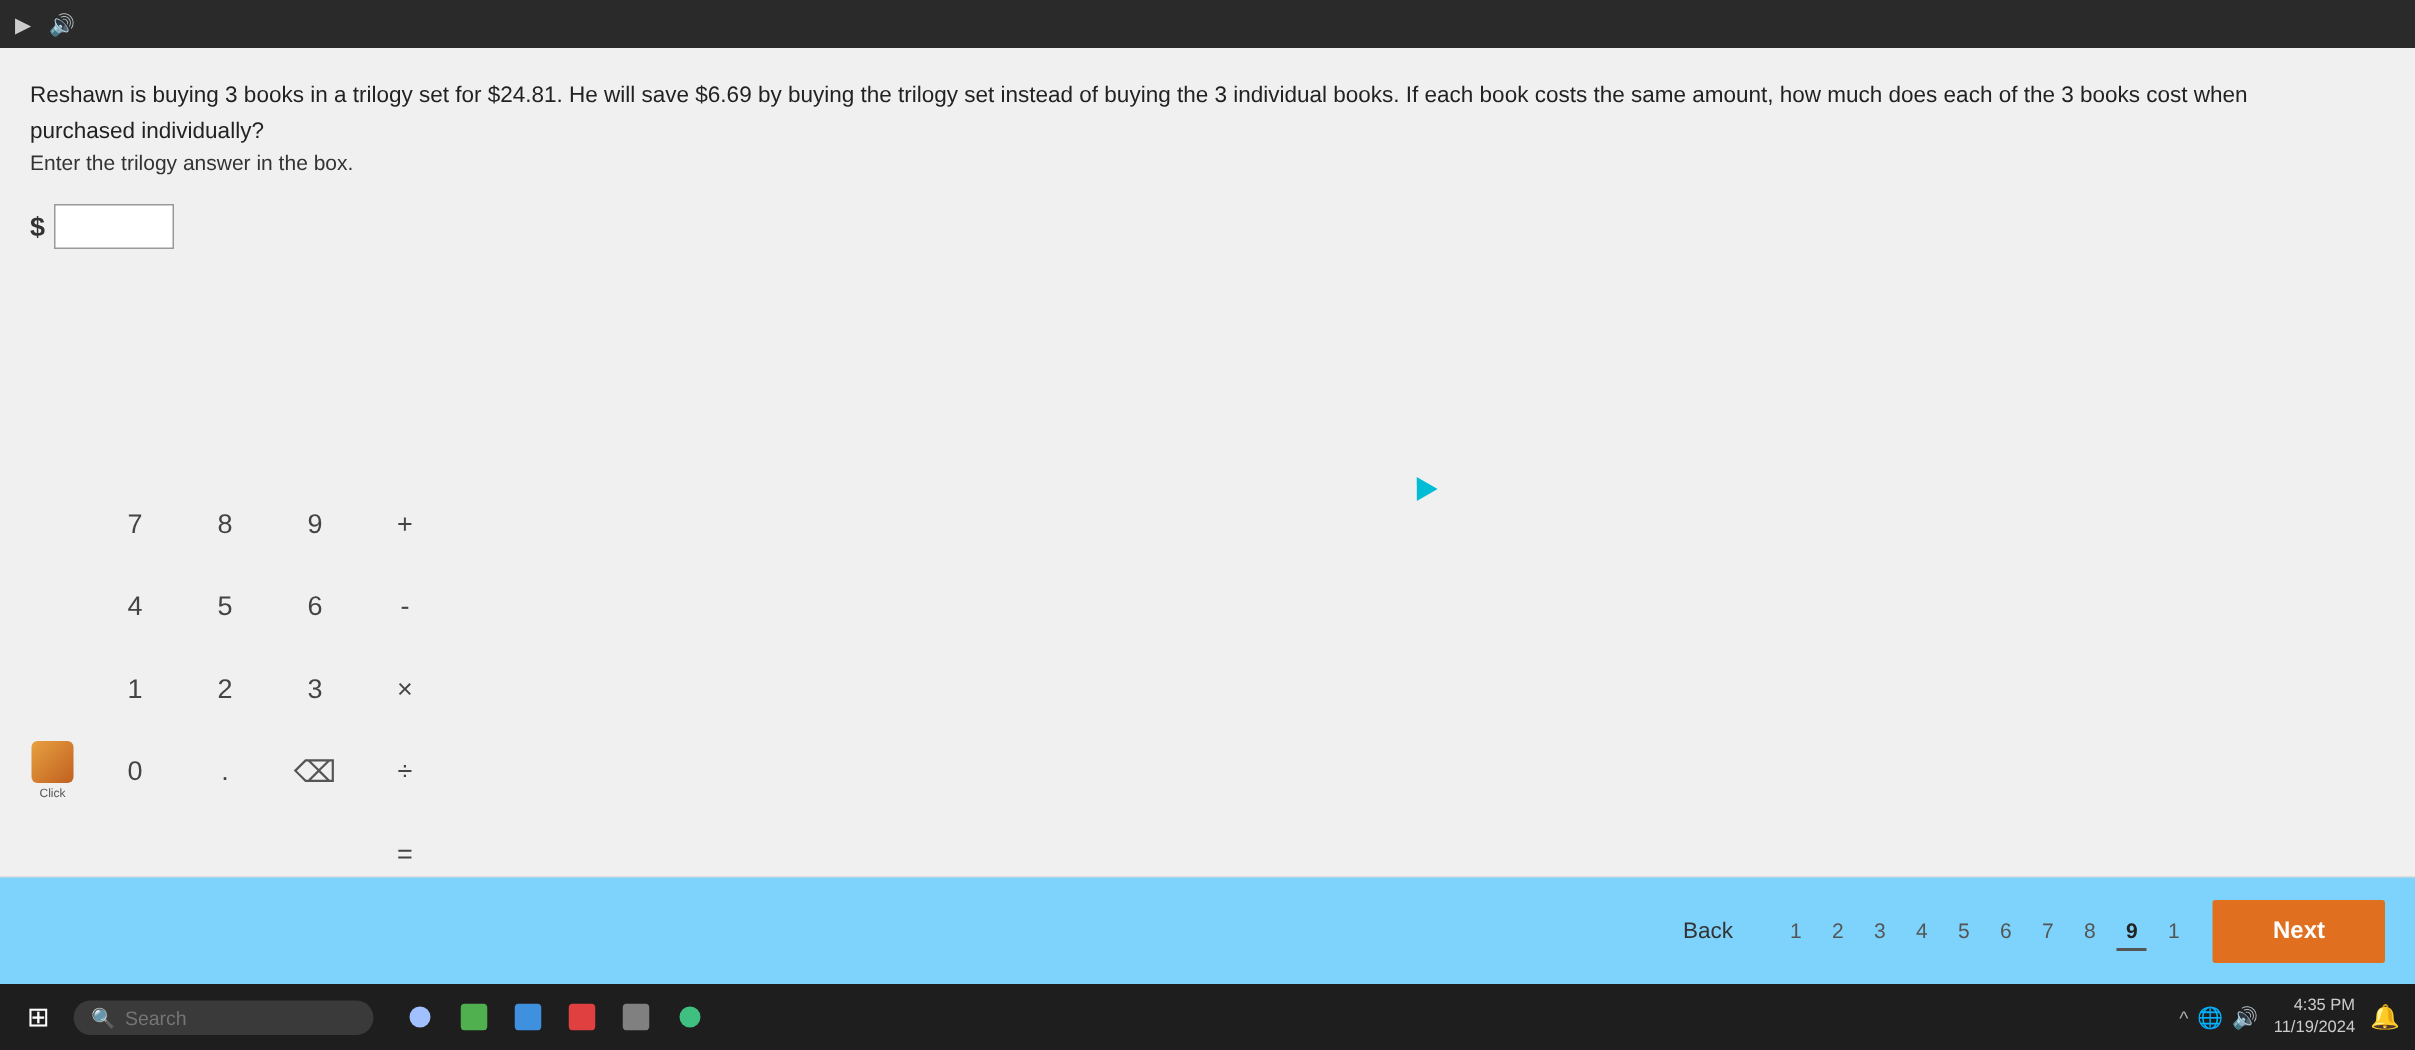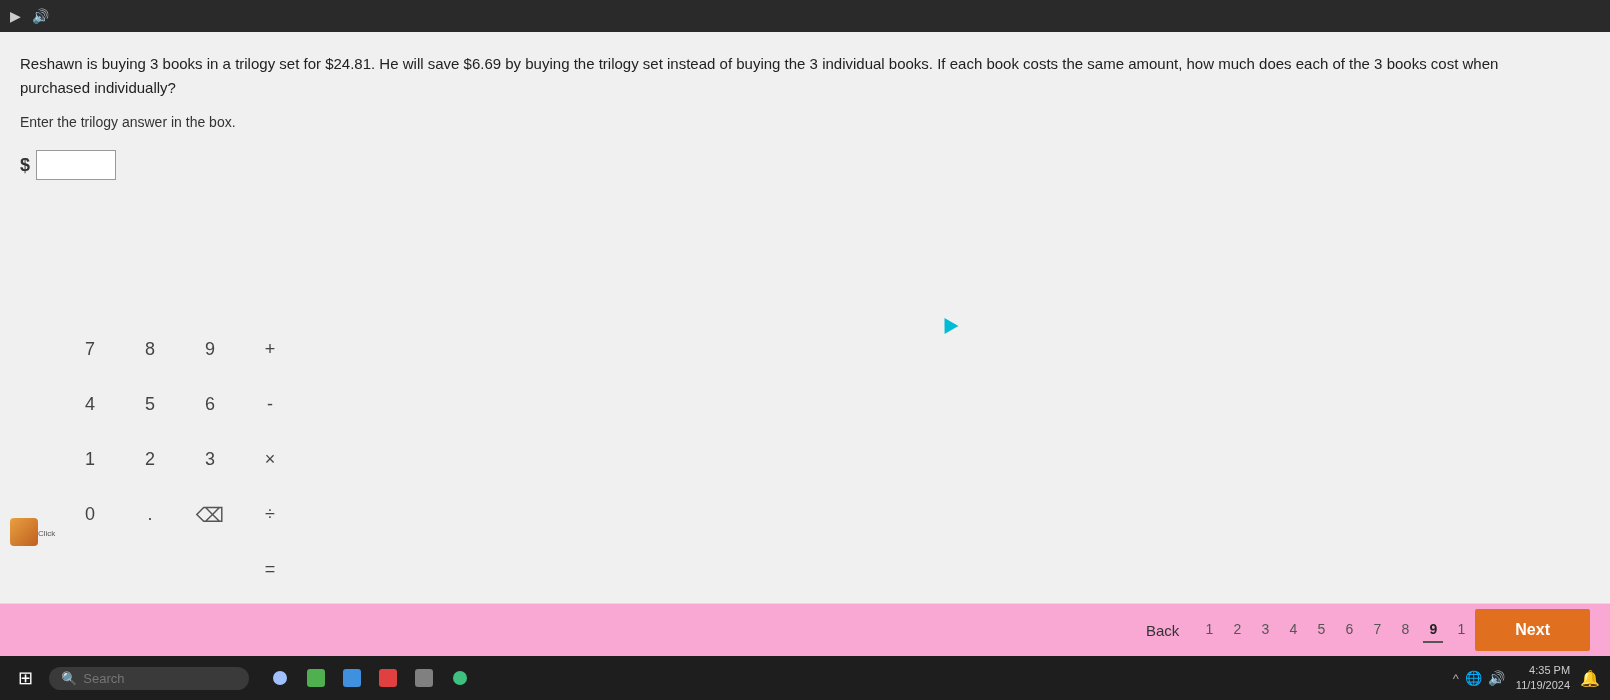--- a/index.html
+++ b/index.html
@@ -42,21 +42,20 @@
       flex: 1;
       background: #f0f0f0;
       padding: 20px 20px 10px 20px;
       position: relative;
     }
 
     .question-text {
       font-size: 15px;
       color: #222;
       line-height: 1.6;
-      margin-bottom: 14px;
       max-width: 1550px;
     }
 
     .instruction-text {
       font-size: 14px;
       color: #333;
       margin-bottom: 20px;
     }
 
     
@@ -107,27 +106,27 @@
       font-family: Arial, sans-serif;
     }
 
     .calc-key.backspace {
       font-size: 20px;
       color: #555;
     }
 
     
     .bottom-nav {
-      height: 53px;
-      background: #f9a8d4;
+      height: 72px;
+      background: #7dd3fc;
       display: flex;
       align-items: center;
       justify-content: flex-end;
       padding: 0 20px;
-      gap: 4px;
+      gap: 16px;
       border-top: 1px solid #ddd;
     }
 
     .back-btn {
       background: transparent;
       border: none;
       font-size: 15px;
       color: #333;
       cursor: pointer;
       padding: 8px 16px;
@@ -264,21 +263,21 @@
     }
 
     
     .app-icon-corner {
       position: absolute;
       bottom: 50px;
       left: 10px;
       width: 50px;
       height: 40px;
       display: flex;
-      flex-direction: row;
+      flex-direction: column;
       align-items: center;
       font-size: 9px;
       color: #666;
       cursor: pointer;
     }
 
     .app-icon-corner-img {
       width: 28px;
       height: 28px;
       background: linear-gradient(135deg, #e8a040, #c06020);

